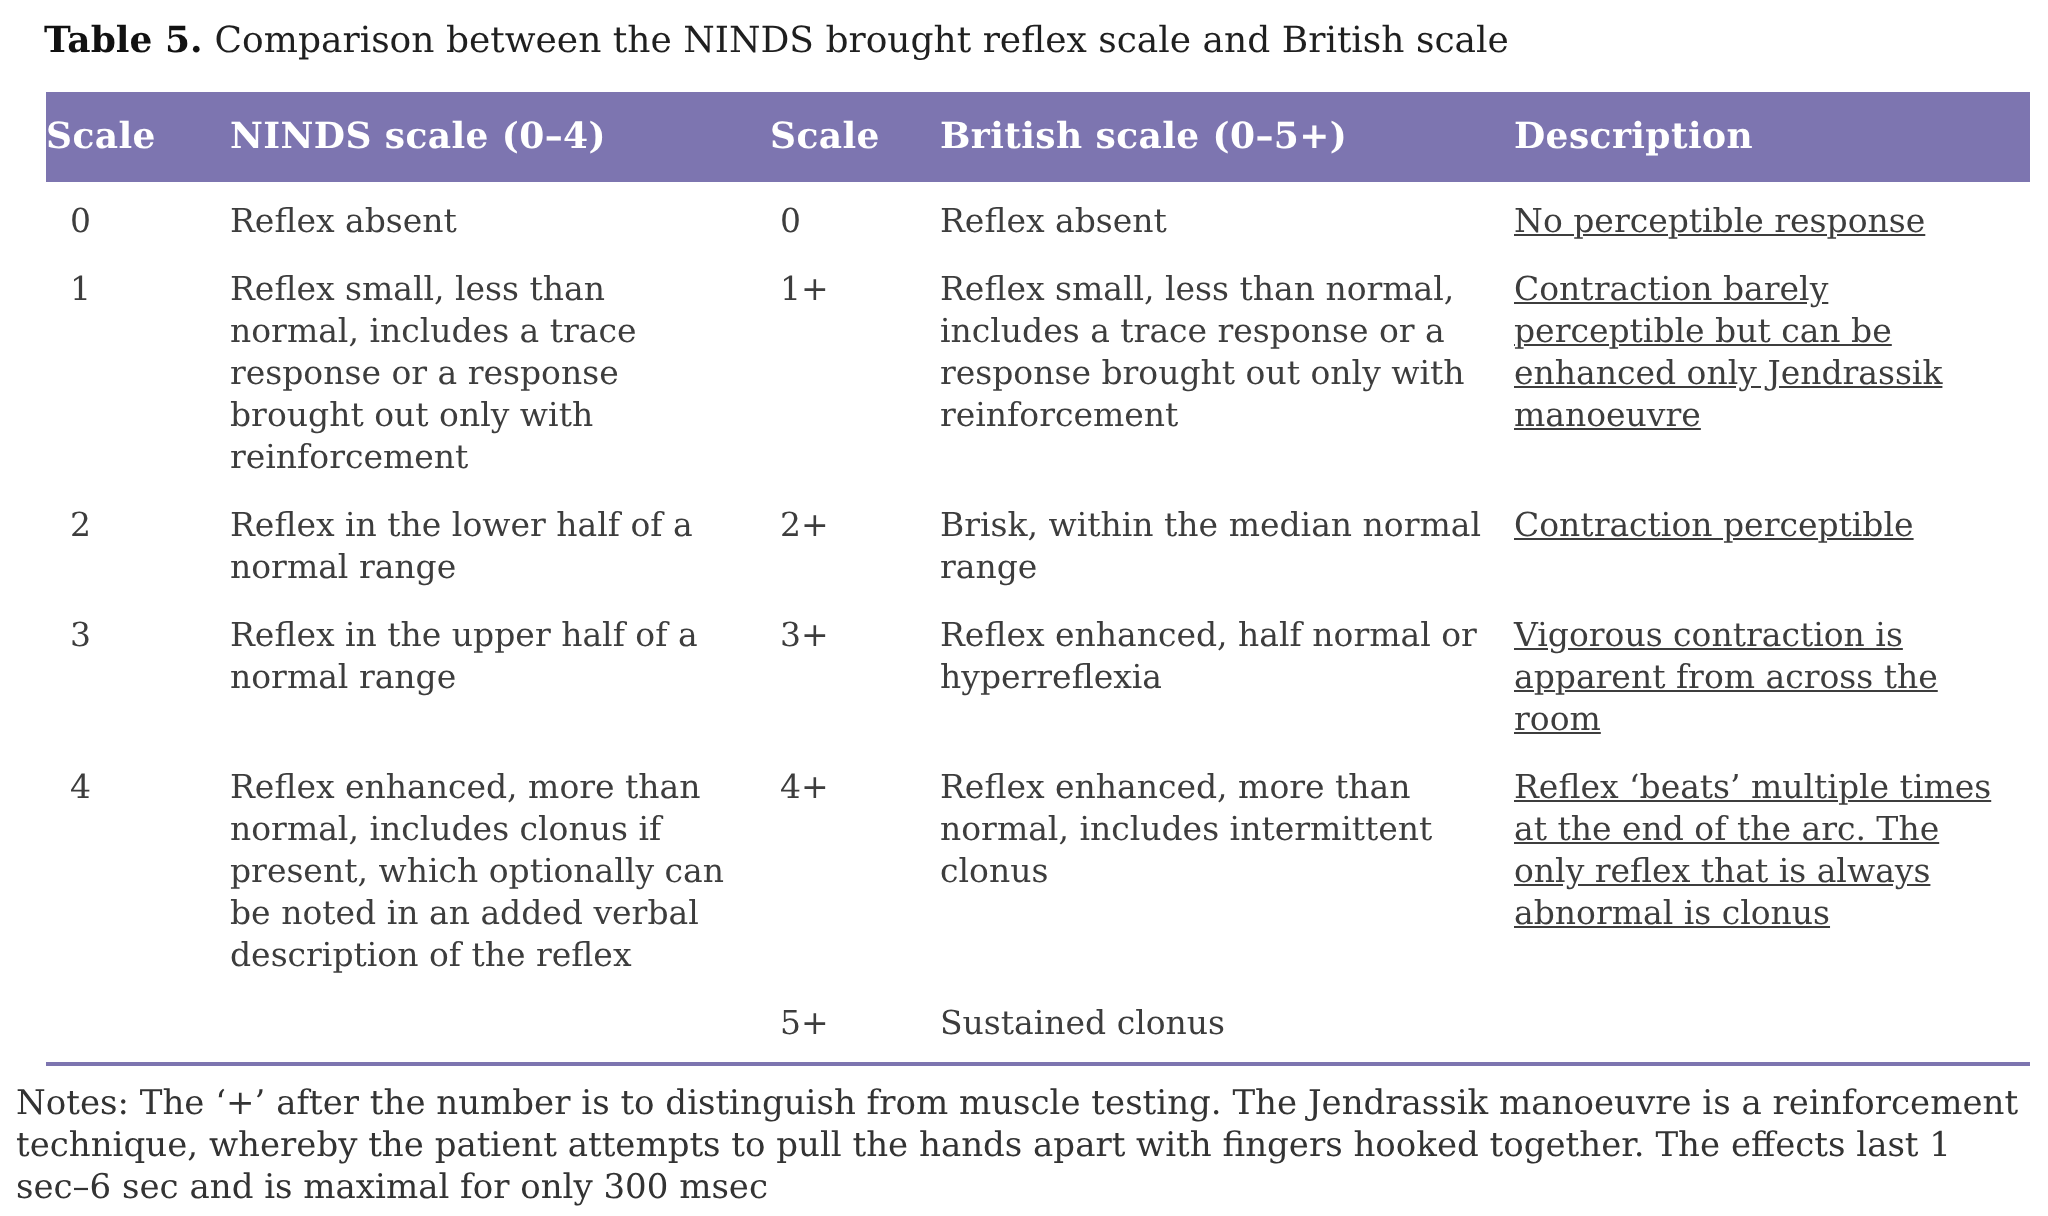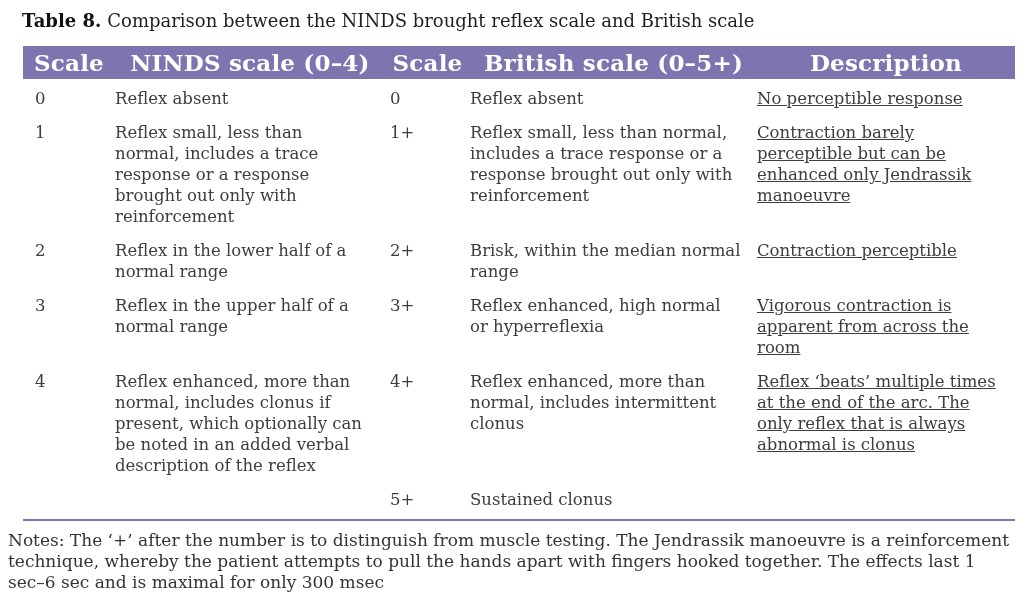--- a/index.html
+++ b/index.html
@@ -39,25 +39,25 @@
   }
   table.comparison {
     border-collapse: collapse;
     table-layout: fixed;
     width: 992px;
     margin-left: 15px;
   }
   thead th {
     background: var(--header-bg);
     color: var(--header-text);
-    font-size: 23px;
+    font-size: 18px;
     font-weight: bold;
     letter-spacing: 0.2px;
-    height: 33px;
-    text-align: center;
+    height: 45px;
+    text-align: left;
     vertical-align: middle;
     padding: 0;
   }
   thead th:nth-child(1) { width: 92px;  }
   thead th:nth-child(2) { width: 270px; }
   thead th:nth-child(3) { width: 85px;  }
   thead th:nth-child(4) { width: 287px; margin-top: 17px; }
   thead th:nth-child(5) { width: 258px; }
   tbody td {
     vertical-align: top;
@@ -82,21 +82,21 @@
     line-height: 21px;
     color: var(--notes-text);
   }
 </style>
 </head>
 <body>
 
 <div class="page">
 
   <div class="caption">
-    <span class="caption-label">Table 8.</span><span>Comparison between the NINDS brought reflex scale and British scale</span>
+    <span class="caption-label">Table 5.</span><span>Comparison between the NINDS brought reflex scale and British scale</span>
   </div>
 
   <table class="comparison">
     <thead>
       <tr id="head-row">
           <th>Scale</th>
           <th>NINDS scale (0–4)</th>
           <th>Scale</th>
           <th>British scale (0–5+)</th>
           <th>Description</th>
@@ -121,21 +121,21 @@
           <td>2</td>
           <td>Reflex in the lower half of a normal range</td>
           <td>2+</td>
           <td>Brisk, within the median normal range</td>
           <td>Contraction perceptible</td>
         </tr>
         <tr>
           <td>3</td>
           <td>Reflex in the upper half of a normal range</td>
           <td>3+</td>
-          <td>Reflex enhanced, high normal or hyperreflexia</td>
+          <td>Reflex enhanced, half normal or hyperreflexia</td>
           <td>Vigorous contraction is apparent from across the room</td>
         </tr>
         <tr>
           <td>4</td>
           <td>Reflex enhanced, more than normal, includes clonus if present, which optionally can be noted in an added verbal description of the reflex</td>
           <td>4+</td>
           <td>Reflex enhanced, more than normal, includes intermittent clonus</td>
           <td>Reflex ‘beats’ multiple times at the end of the arc. The only reflex that is always abnormal is clonus</td>
         </tr>
         <tr>

